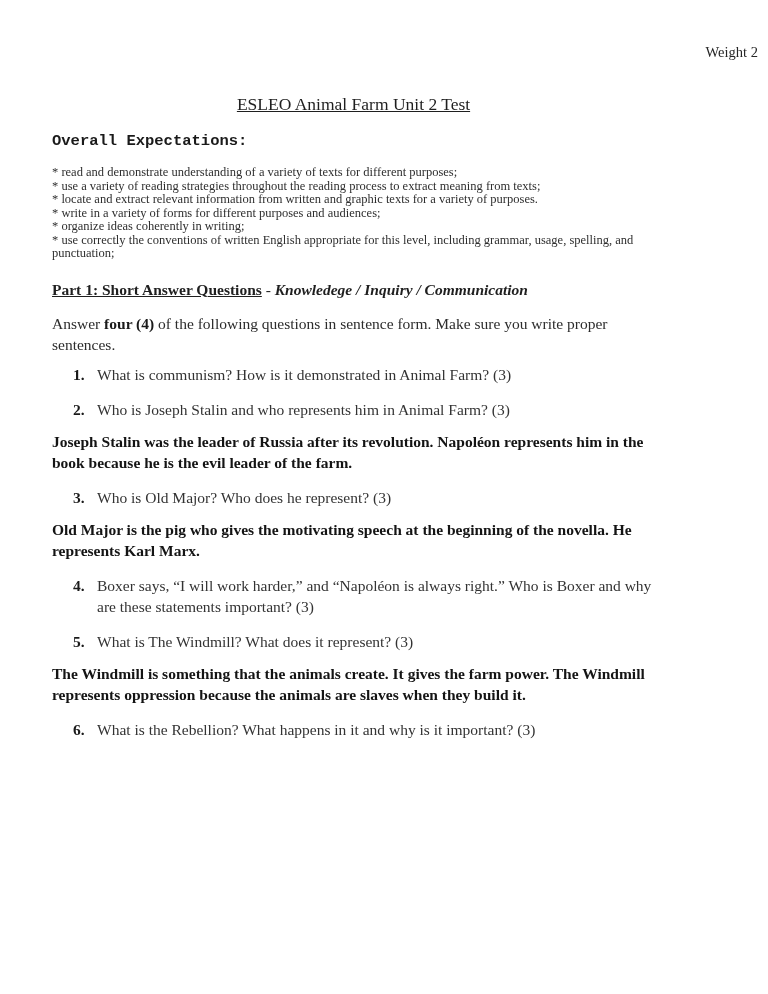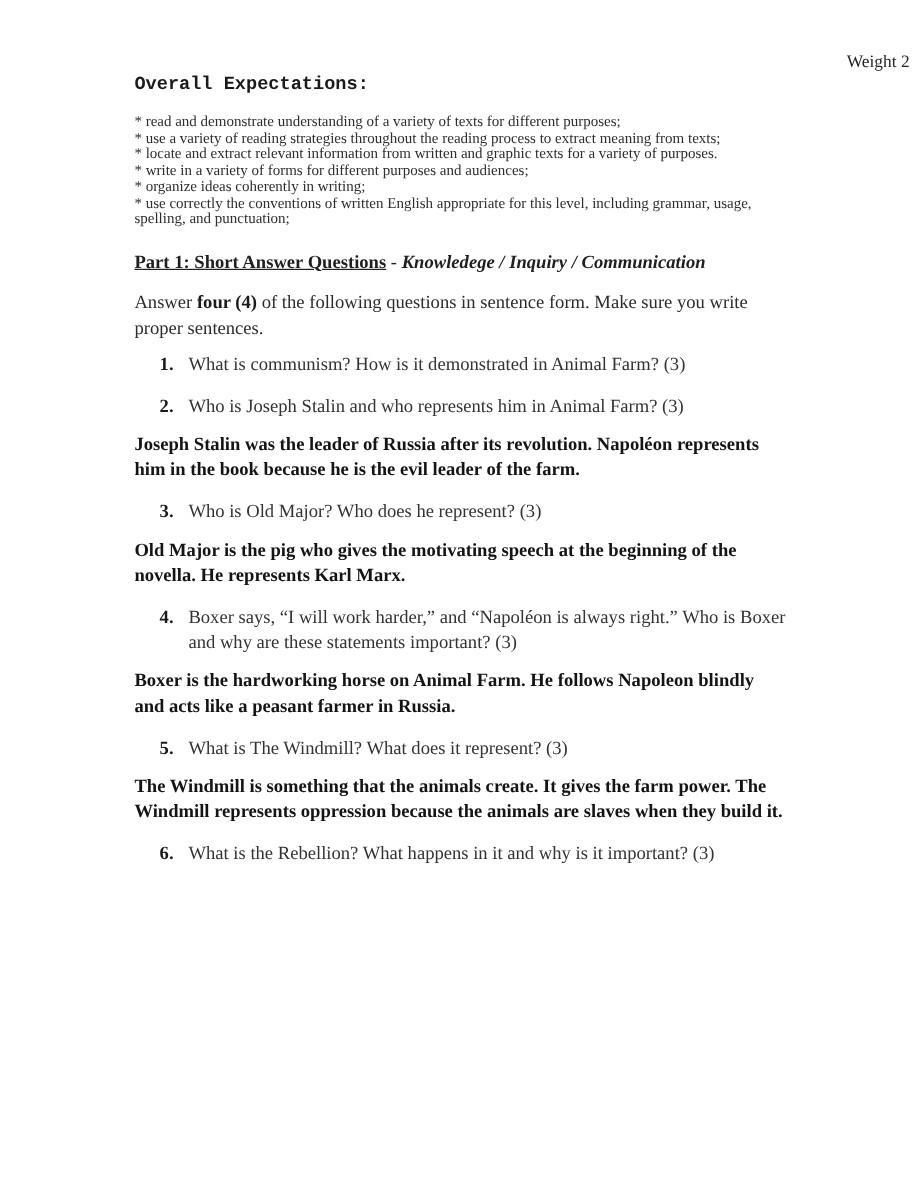--- a/index.html
+++ b/index.html
@@ -5,21 +5,21 @@
   html, body {
     margin: 0;
     padding: 0;
     background: #ffffff;
   }
   .page {
     position: relative;
     width: 768px;
     height: 994px;
     box-sizing: border-box;
-    padding: 44px 113px 40px 112px;
+    padding: 44px 113px 40px 52px;
     background: #ffffff;
     font-family: "Liberation Serif", serif;
     color: #303030;
     overflow: hidden;
   }
   .weight {
     position: absolute;
     top: 44px;
     right: 10px;
     font-size: 14.5px;
@@ -87,20 +87,21 @@
     color: #141414;
   }
 </style>
 </head>
 <body>
 
 <div class="page">
 
   <p class="weight">Weight 2</p>
 
+  <h1 class="title"><span>ESLEO Animal Farm Unit 2 Test</span></h1>
 
   <p class="expect-head">Overall Expectations:</p>
 
   <div class="expectations">
     <p>* read and demonstrate understanding of a variety of texts for different purposes;</p>
     <p>* use a variety of reading strategies throughout the reading process to extract meaning from texts;</p>
     <p>* locate and extract relevant information from written and graphic texts for a variety of purposes.</p>
     <p>* write in a variety of forms for different purposes and audiences;</p>
     <p>* organize ideas coherently in writing;</p>
     <p>* use correctly the conventions of written English appropriate for this level, including grammar, usage, spelling, and punctuation;</p>
@@ -131,21 +132,20 @@
       <span class="qtext">Who is Old Major? Who does he represent? (3)</span>
     </div>
     <p class="answer">Old Major is the pig who gives the motivating speech at the beginning of the novella. He represents Karl Marx.</p>
   </div>
 
   <div class="qa-block">
     <div class="question">
       <span class="qnum">4.</span>
       <span class="qtext">Boxer says, “I will work harder,” and “Napoléon is always right.” Who is Boxer and why are these statements important? (3)</span>
     </div>
-    <p class="answer">Boxer is the hardworking horse on Animal Farm. He follows Napoleon blindly and acts like a peasant farmer in Russia.</p>
   </div>
 
   <div class="qa-block">
     <div class="question">
       <span class="qnum">5.</span>
       <span class="qtext">What is The Windmill? What does it represent? (3)</span>
     </div>
     <p class="answer">The Windmill is something that the animals create. It gives the farm power. The Windmill represents oppression because the animals are slaves when they build it.</p>
   </div>
 

